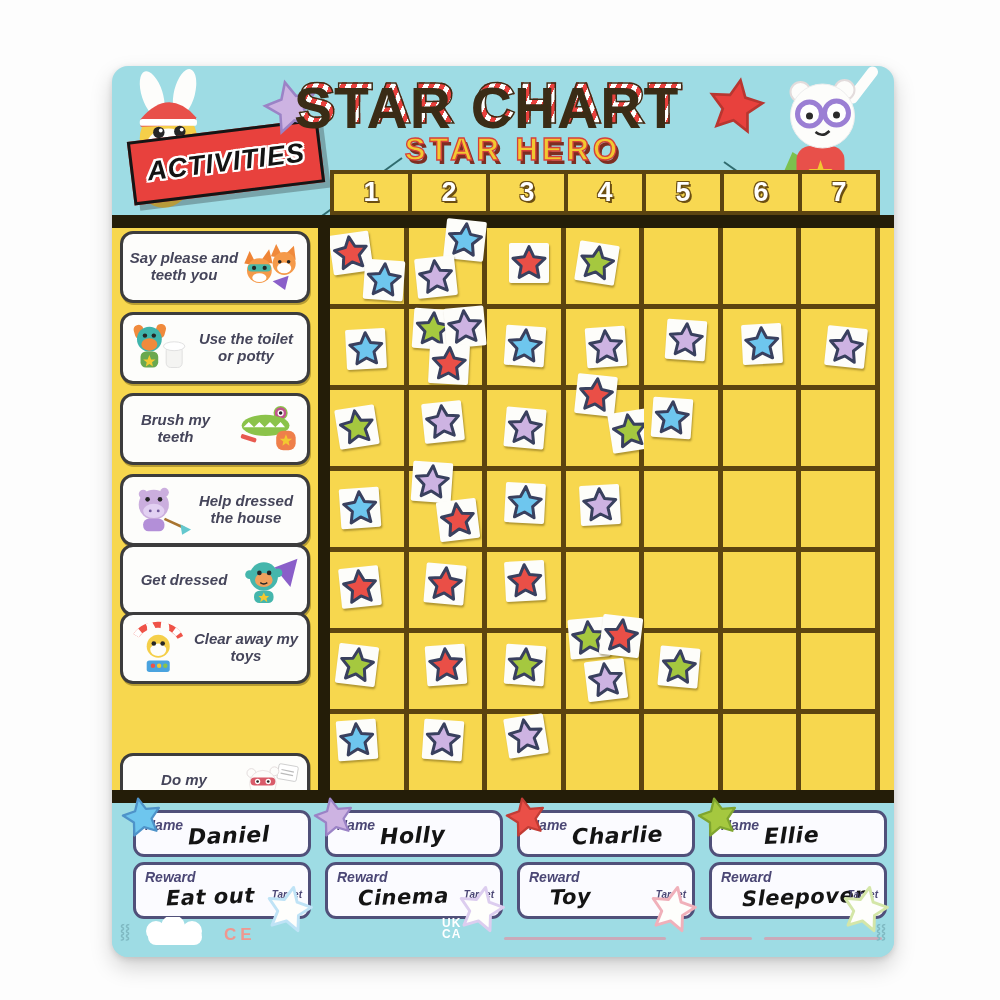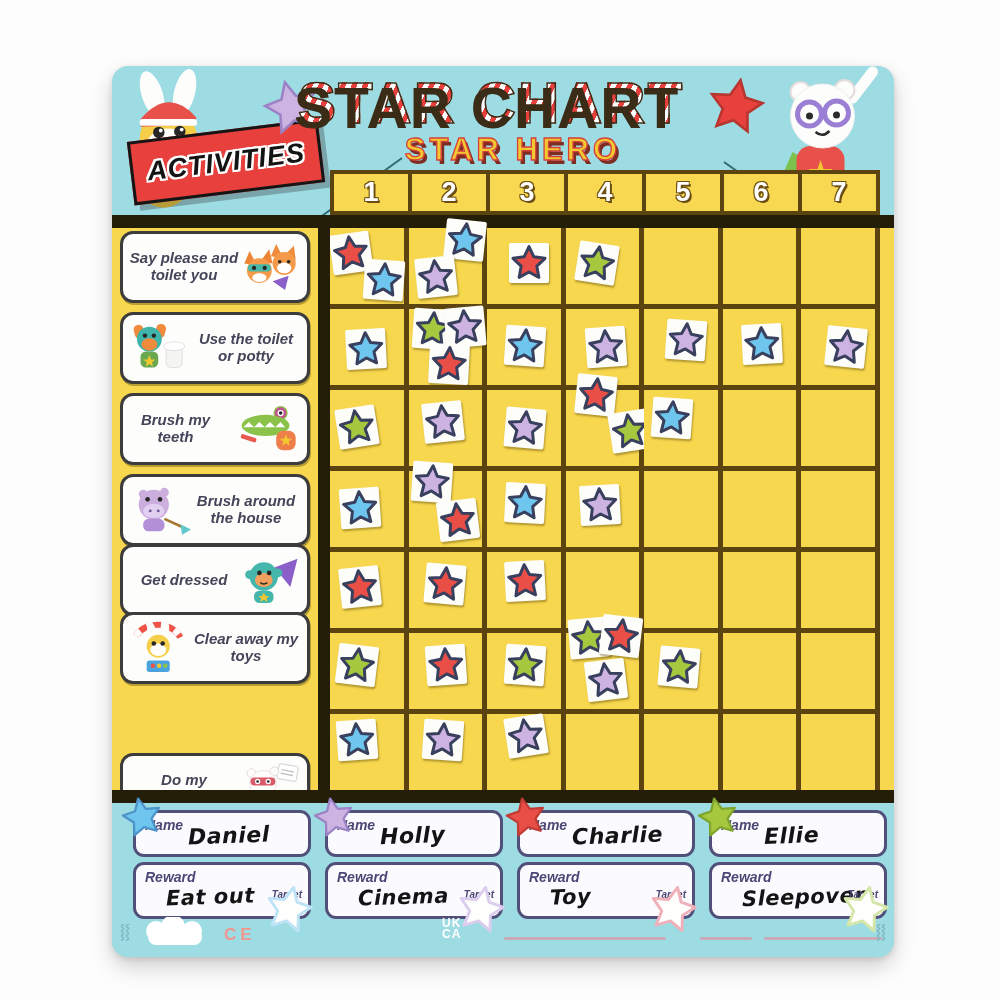--- a/index.html
+++ b/index.html
@@ -148,21 +148,21 @@
         <div class="day-cell">4</div>
         <div class="day-cell">5</div>
         <div class="day-cell">6</div>
         <div class="day-cell">7</div>
       </div>
     <div class="abs bar" style="top:149px;"></div>
 
     <div class="abs main">
       <div id="cards">
           <div class="card" style="top: 3px;">
-            <span class="txt">Say please and toilet you</span>
+            <span class="txt">Say please and teeth you</span>
             <span class="ic"><svg viewBox="0 0 70 60">
                 <polygon points="42,4 50,20 36,18" fill="#f08a3c"></polygon>
                 <polygon points="62,6 64,22 52,16" fill="#f08a3c"></polygon>
                 <circle cx="51" cy="26" r="13" fill="#f59a4a"></circle>
                 <ellipse cx="51" cy="31" rx="8" ry="6" fill="#fff"></ellipse>
                 <circle cx="46" cy="24" r="2" fill="#262626"></circle>
                 <circle cx="56" cy="24" r="2" fill="#262626"></circle>
                 <polygon points="12,12 20,28 6,26" fill="#ef8435"></polygon>
                 <polygon points="34,10 38,26 24,24" fill="#ef8435"></polygon>
                 <circle cx="23" cy="34" r="14" fill="#f59a4a"></circle>
@@ -208,21 +208,21 @@
                 <circle cx="28" cy="24" r="17" fill="#cbaede"></circle>
                 <ellipse cx="28" cy="31" rx="12" ry="8" fill="#e2d0f2"></ellipse>
                 <circle cx="24" cy="31" r="1.6" fill="#70589a"></circle>
                 <circle cx="33" cy="31" r="1.6" fill="#70589a"></circle>
                 <circle cx="21" cy="18" r="2.6" fill="#262626"></circle>
                 <circle cx="35" cy="18" r="2.6" fill="#262626"></circle>
                 <line x1="40" y1="40" x2="62" y2="50" stroke="#a8742f" stroke-width="3"></line>
                 <polygon points="58,46 70,52 60,58" fill="#63c8ce"></polygon>
                 <rect x="16" y="40" width="24" height="14" rx="6" fill="#b38fd8"></rect>
               </svg></span>
-            <span class="txt">Brush around the house</span>
+            <span class="txt">Help dressed the house</span>
           </div>
           <div class="card" style="top: 316px;">
             <span class="txt">Get dressed</span>
             <span class="ic"><svg viewBox="0 0 70 60">
                 <polygon points="40,16 66,6 58,38" fill="#8a5fc9"></polygon>
                 <circle cx="12" cy="24" r="5" fill="#45b6ac"></circle>
                 <circle cx="44" cy="22" r="5" fill="#45b6ac"></circle>
                 <circle cx="28" cy="26" r="16" fill="#45b6ac"></circle>
                 <ellipse cx="28" cy="30" rx="10" ry="8" fill="#f0a05c"></ellipse>
                 <circle cx="23" cy="22" r="2.6" fill="#262626"></circle>

